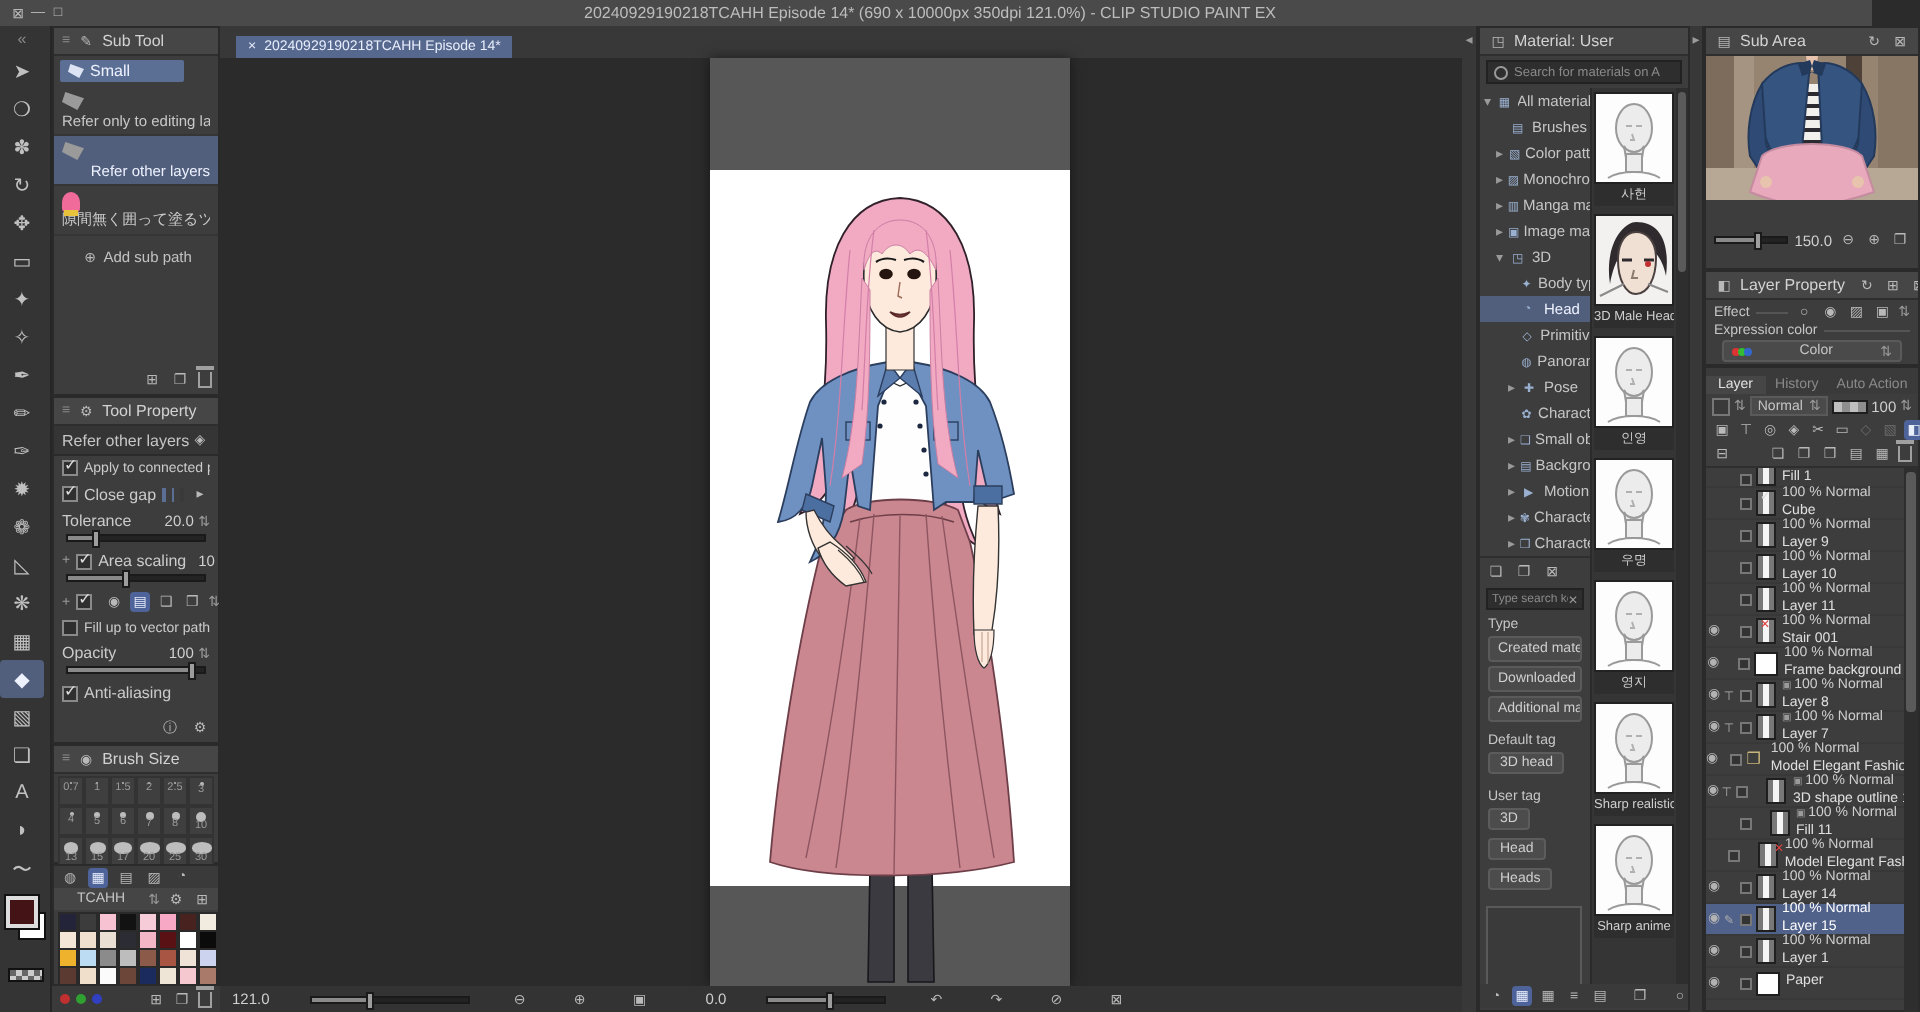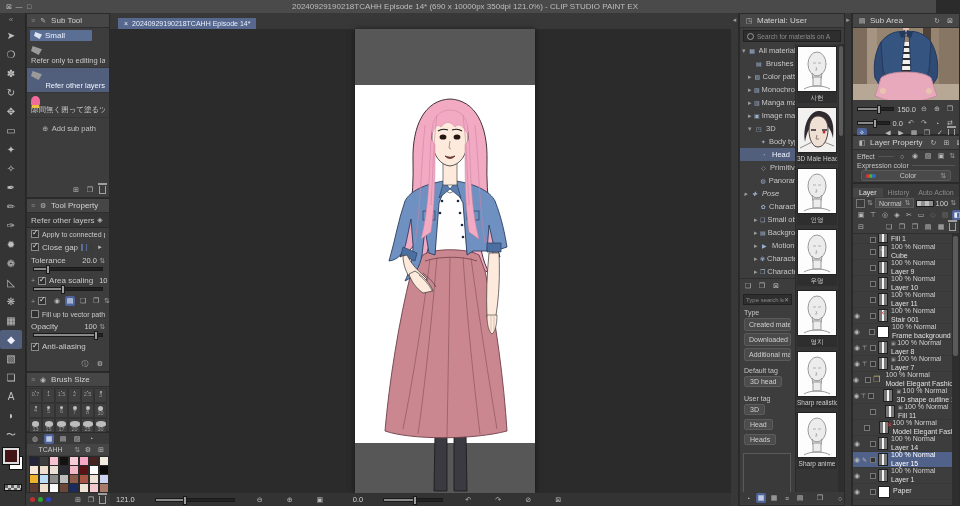--- a/index.html
+++ b/index.html
@@ -543,21 +543,21 @@
           <div class="tree-row" style="padding-left: 14px;">
             <span class="stp" style="width: 6px;"></span>
             <span style="font-size: 6px; color: rgb(154, 176, 208); width: 8px;">◇</span>
             <span class="row-lbl">Primitive</span>
           </div>
           <div class="tree-row" style="padding-left: 14px;">
             <span class="stp" style="width: 6px;"></span>
             <span style="font-size: 6px; color: rgb(154, 176, 208); width: 8px;">◍</span>
             <span class="row-lbl">Panorama</span>
           </div>
-          <div class="tree-row" style="padding-left: 4px; font-style: italic;">
+          <div class="tree-row" style="padding-left: 14px;">
             <span class="stp" style="width: 6px;">▸</span>
             <span style="font-size: 6px; color: rgb(154, 176, 208); width: 8px;">✚</span>
             <span class="row-lbl">Pose</span>
           </div>
           <div class="tree-row" style="padding-left: 14px;">
             <span class="stp" style="width: 6px;"></span>
             <span style="font-size: 6px; color: rgb(154, 176, 208); width: 8px;">✿</span>
             <span class="row-lbl">Character</span>
           </div>
           <div class="tree-row" style="padding-left: 14px;">
@@ -733,21 +733,21 @@
       </g>
     <path d="M28,14 C34,6 44,2 52,4 L48,46 L34,50 C27,38 25,24 28,14 Z" fill="#355480" stroke="#243a5c"></path>
     <path d="M78,14 C72,6 62,2 56,4 L58,46 L72,50 C79,38 81,24 78,14 Z" fill="#355480" stroke="#243a5c"></path>
     <path d="M28,14 C22,24 20,38 22,50 L30,62 L36,58 L30,44 Z" fill="#2f4a74" stroke="#243a5c"></path>
     <path d="M78,14 C84,24 86,38 84,50 L76,62 L70,58 L76,44 Z" fill="#2f4a74" stroke="#243a5c"></path>
     <path d="M46,4 L52,2 L54,8 L48,10 Z M60,4 L54,2 L52,8 L58,10 Z" fill="#243a5c"></path>
     <path d="M28,50 C36,42 70,42 78,50 L84,68 C58,77 44,77 22,68 Z" fill="#e7a9bb" stroke="#c58ba0"></path>
     <circle cx="30" cy="63" r="3" fill="#e8c4ae"></circle>
       <circle cx="76" cy="63" r="3" fill="#e8c4ae"></circle>
   </svg>
-  <div style="display:flex;align-items:center;gap:3px;padding:4px 4px">
+  <div style="display:flex;align-items:center;gap:3px;padding:15px 4px">
     <div class="tr" style="flex:1">
         <div class="fl" style="width:55%"></div>
         <div class="hd" style="left:55%"></div>
       </div>
     <span class="num">150.0</span>
     <span class="ic sm">⊖</span>
     <span class="ic sm">⊕</span>
     <span class="ic sm">❐</span>
   </div>
   <div style="display:flex;align-items:center;gap:3px;padding:0 4px">

